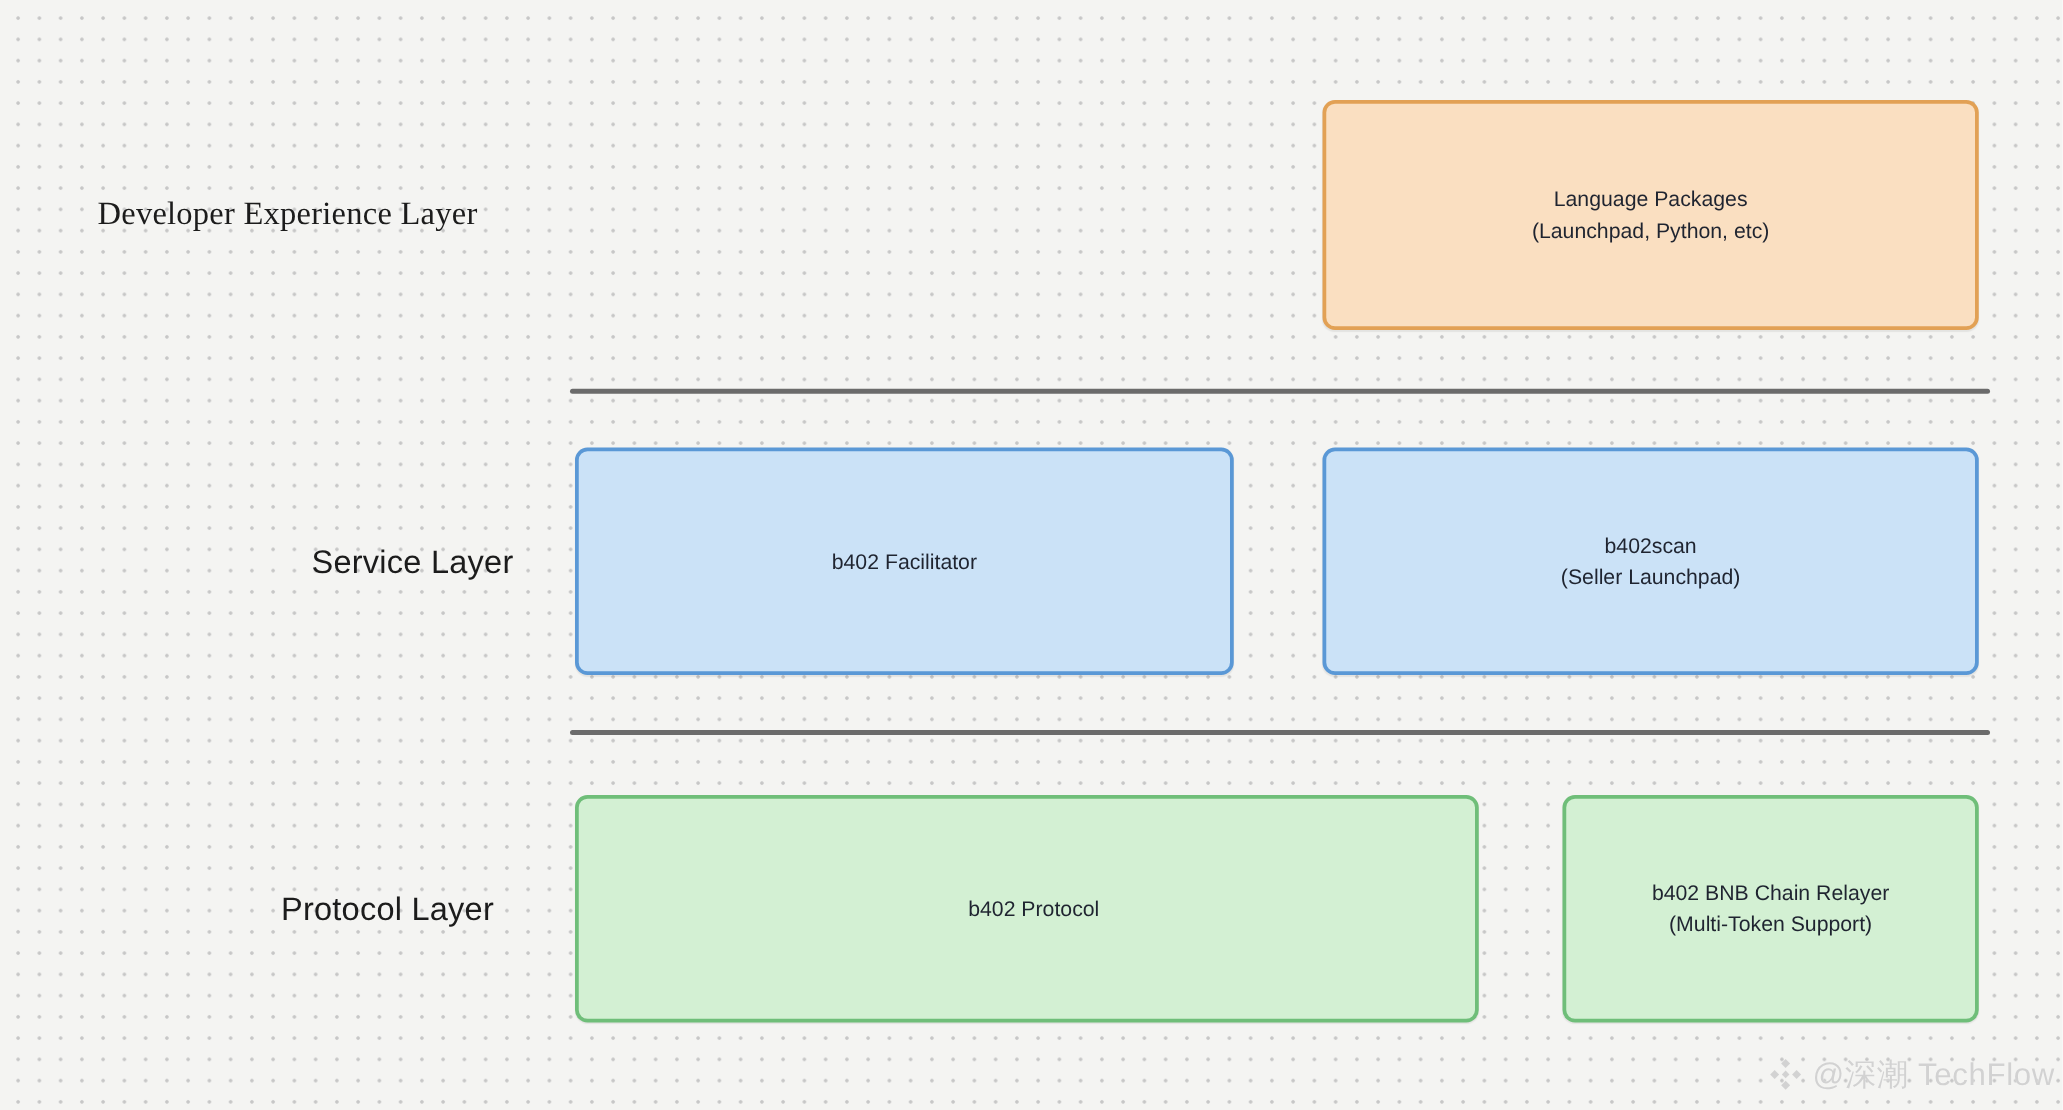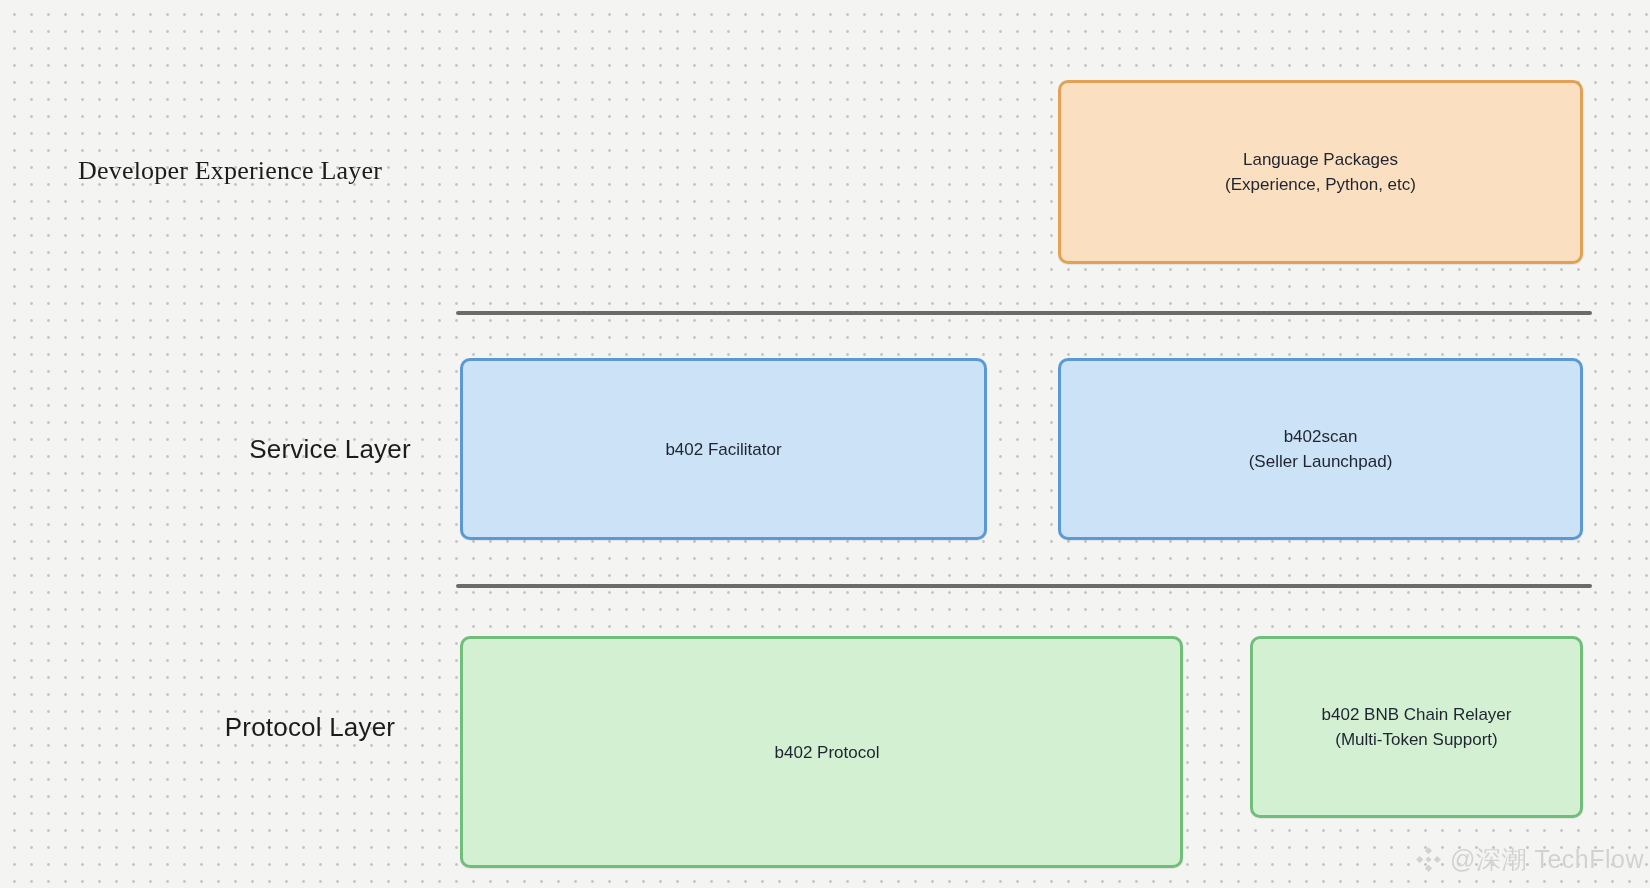--- a/index.html
+++ b/index.html
@@ -72,41 +72,41 @@
 
 <div class="stage">
 
   <div class="layer-label" style="left:40px; top:156px; width:380px;font-family:Liberation Serif, serif;">Developer Experience Layer</div>
   <div class="layer-label" style="left:140px; top:434px; width:380px;">Service Layer</div>
   <div class="layer-label" style="left:120px; top:712px; width:380px;">Protocol Layer</div>
 
   <div class="box" style="left: 1058px; top: 80px; width: 525px; height: 184px; background: rgb(250, 223, 193); border-color: rgb(226, 161, 85); text-align: center;">
     <div class="box-text">
       <span>Language Packages</span>
-      <span>(Experience, Python, etc)</span>
+      <span>(Launchpad, Python, etc)</span>
     </div>
   </div>
 
   <div class="divider" style="top: 311px; background: rgb(107, 107, 107);"></div>
 
   <div class="box" style="left: 460px; top: 358px; width: 527px; height: 182px; background: rgb(203, 226, 247); border-color: rgb(90, 152, 214);">
     <div class="box-text">
       <span>b402 Facilitator</span>
     </div>
   </div>
   <div class="box" style="left: 1058px; top: 358px; width: 525px; height: 182px; background: rgb(203, 226, 247); border-color: rgb(90, 152, 214);">
     <div class="box-text">
       <span>b402scan</span>
       <span>(Seller Launchpad)</span>
     </div>
   </div>
 
   <div class="divider" style="top: 584px; background: rgb(107, 107, 107);"></div>
 
-  <div class="box" style="left: 460px; top: 636px; width: 723px; height: 232px; background: rgb(211, 240, 211); border-color: rgb(111, 190, 121); padding-left: 11px;">
+  <div class="box" style="left: 460px; top: 636px; width: 723px; height: 182px; background: rgb(211, 240, 211); border-color: rgb(111, 190, 121); padding-left: 11px;">
     <div class="box-text">
       <span>b402 Protocol</span>
     </div>
   </div>
   <div class="box" style="left: 1250px; top: 636px; width: 333px; height: 182px; background: rgb(211, 240, 211); border-color: rgb(111, 190, 121);">
     <div class="box-text">
       <span>b402 BNB Chain Relayer</span>
       <span>(Multi-Token Support)</span>
     </div>
   </div>

